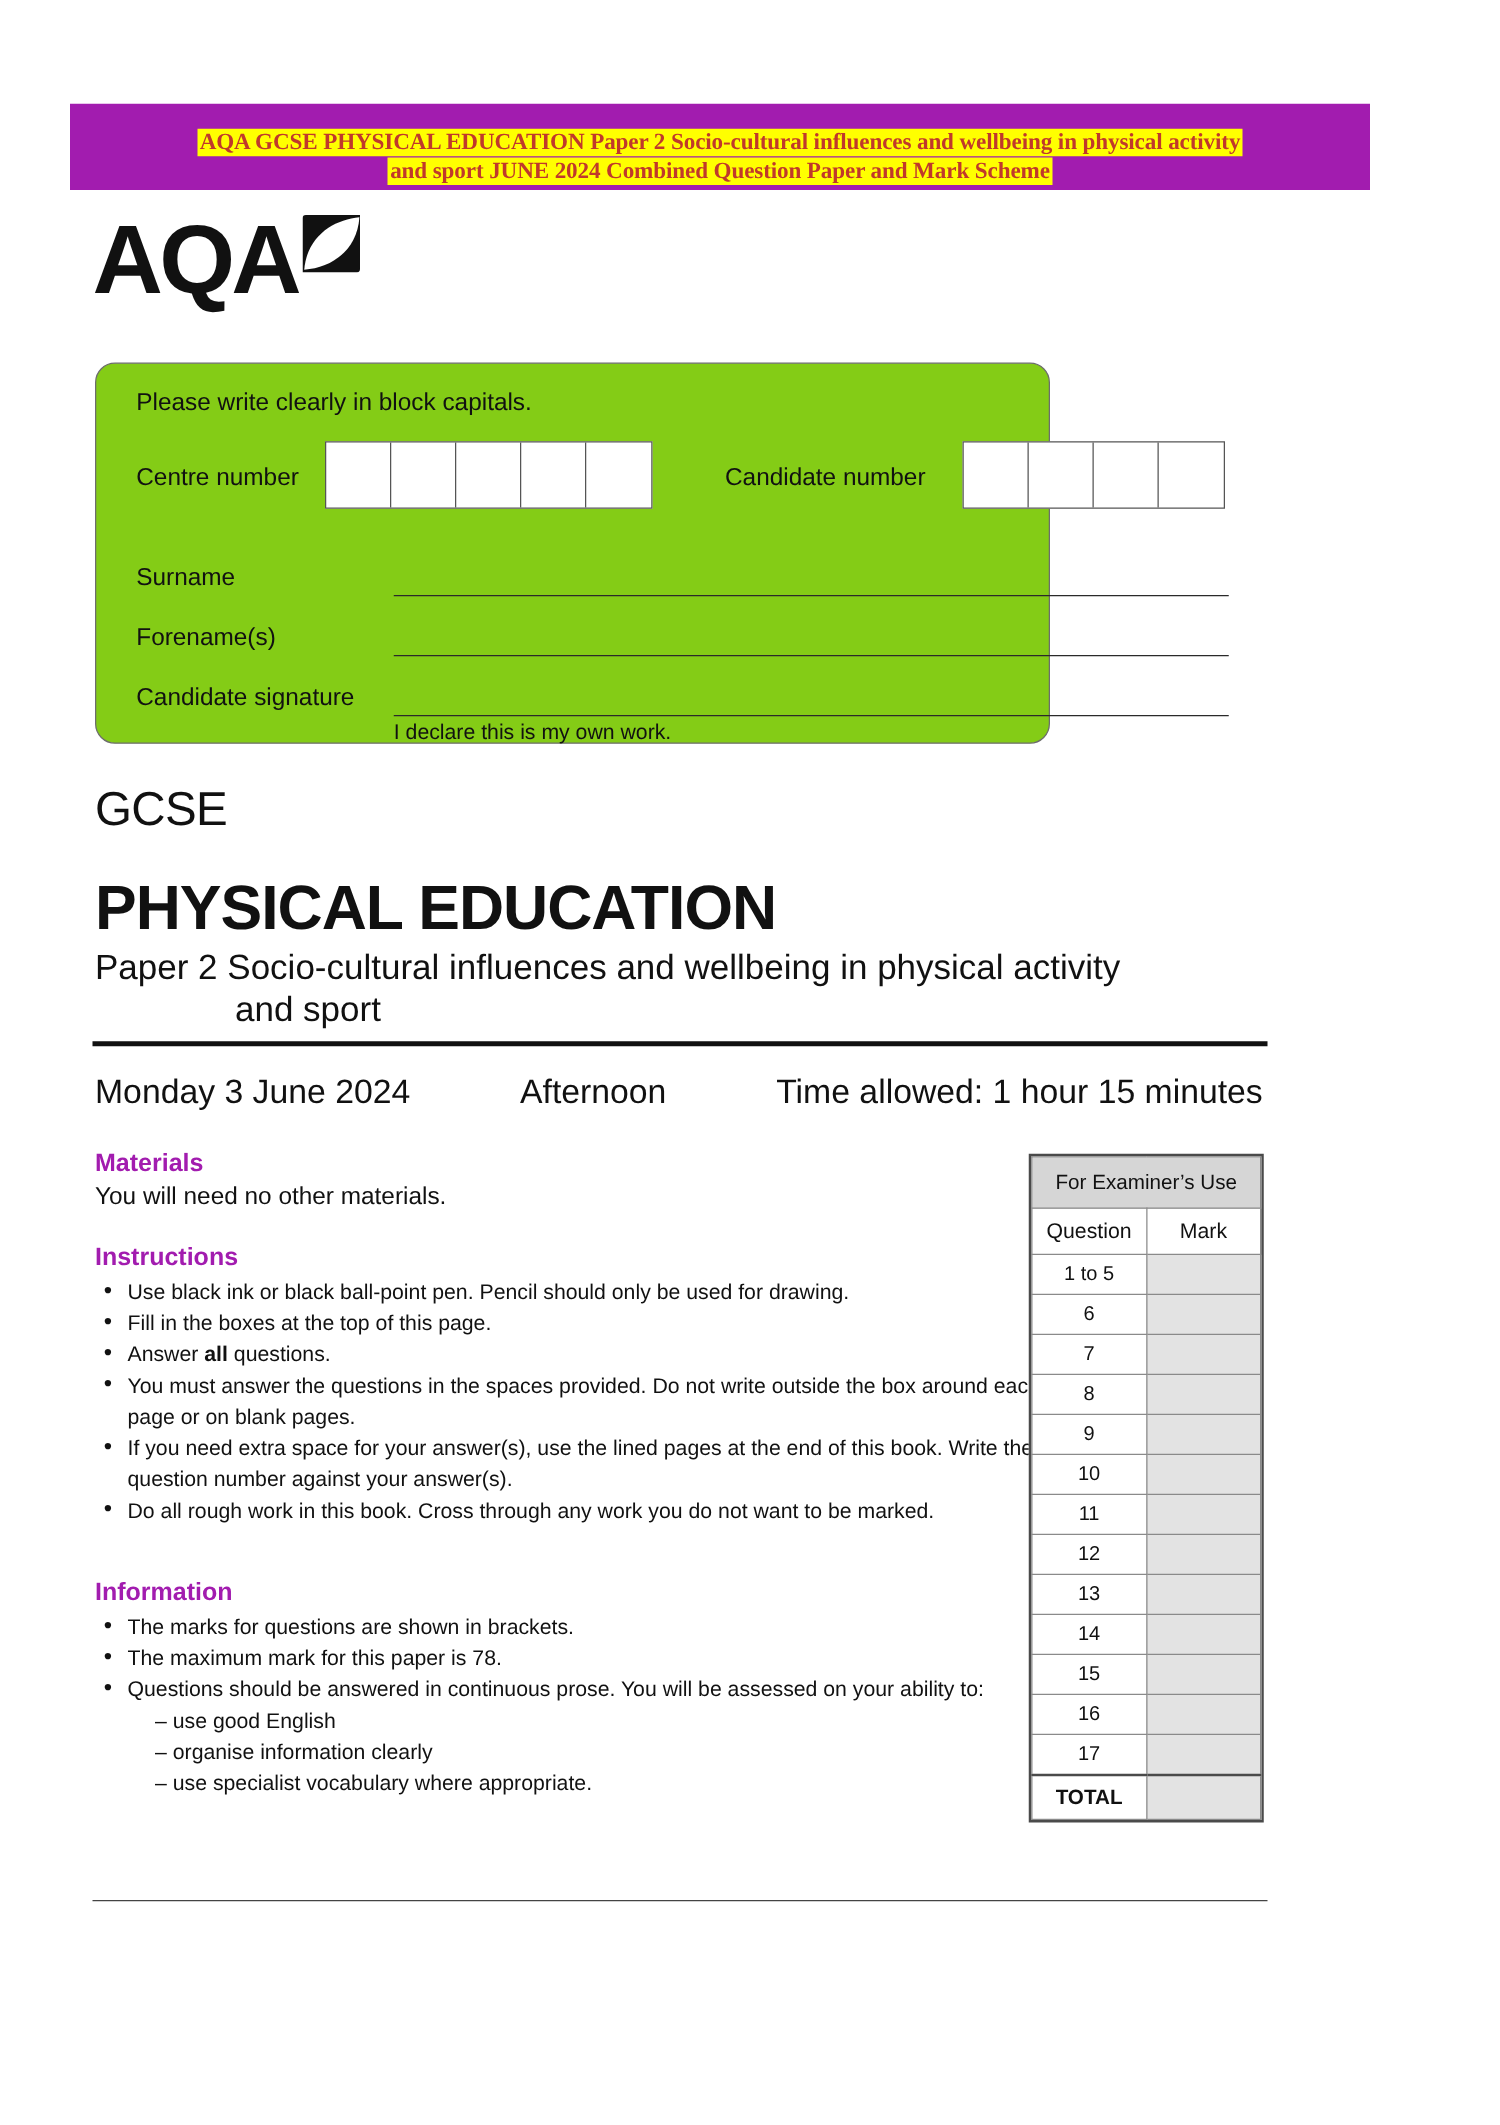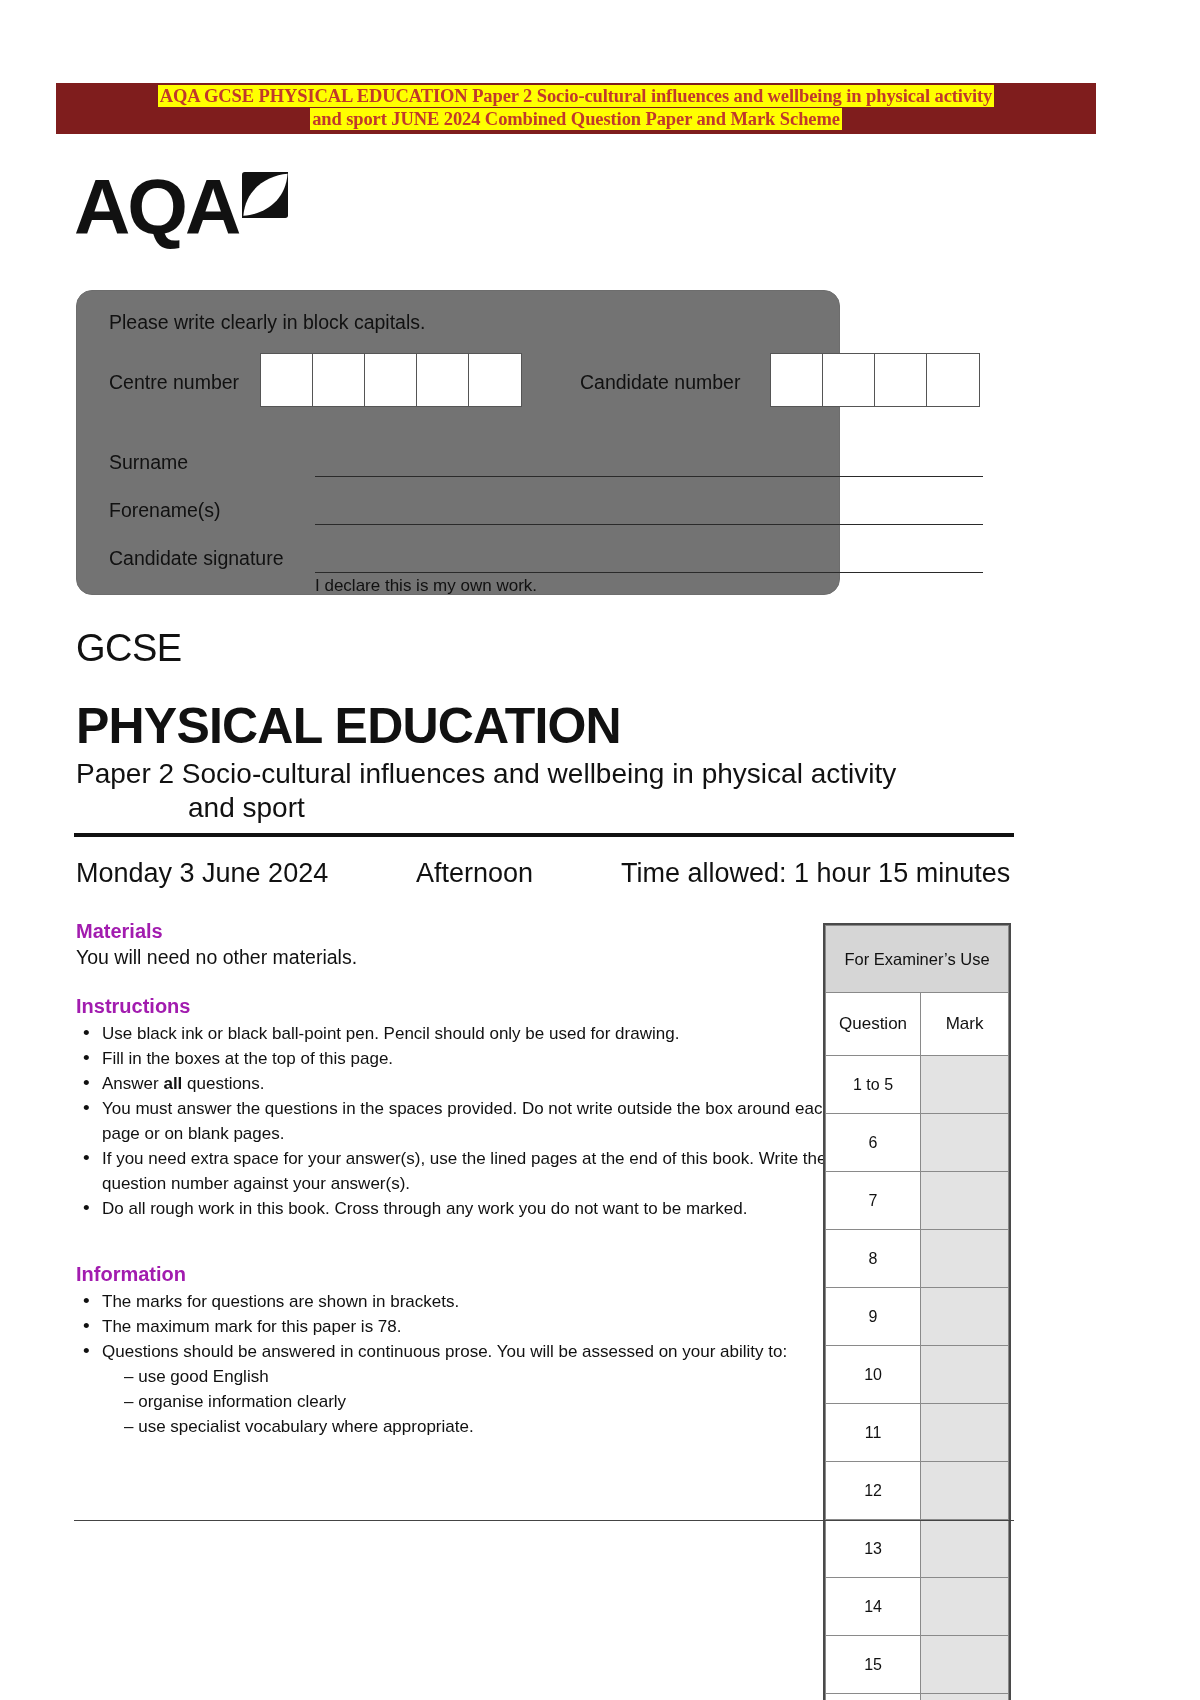--- a/index.html
+++ b/index.html
@@ -16,23 +16,23 @@
     position: relative;
     overflow: hidden;
   }
 
   
   .banner {
     position: absolute;
     left: 56px;
     top: 83px;
     width: 1040px;
-    background: #7f1d1d;
+    background: #a21caf;
     text-align: center;
-    padding: 2px 0 3px 0;
+    padding: 20px 0 3px 0;
     box-sizing: border-box;
   }
   .banner-line {
     font-family: "Liberation Serif", serif;
     font-weight: bold;
     font-size: 18.5px;
     line-height: 23px;
     color: #c0392b;
     letter-spacing: -0.1px;
     white-space: nowrap;
@@ -77,21 +77,21 @@
   
   .cand-box {
     position: absolute;
     left: 76px;
     top: 290px;
     width: 764px;
     height: 305px;
     border: 1.4px solid #6d6d6d;
     border-radius: 16px;
     box-sizing: border-box;
-    background: #737373;
+    background: #84cc16;
   }
   .cand-note {
     position: absolute;
     left: 32px;
     top: 20px;
     font-size: 19.5px;
     color: #111;
   }
   .lbl {
     position: absolute;
@@ -235,21 +235,21 @@
   .ex-table table {
     border-collapse: collapse;
     width: 100%;
   }
   .ex-table td {
     border: 1px solid #8a8a8a;
     height: 31px;
     font-size: 16px;
     text-align: center;
     color: #111;
-    padding: 13px;
+    padding: 0;
   }
   .ex-table td.hdr {
     background: #d6d6d6;
     font-size: 16.5px;
     height: 40px;
   }
   .ex-table td.sub {
     height: 36px;
     font-size: 17px;
   }

